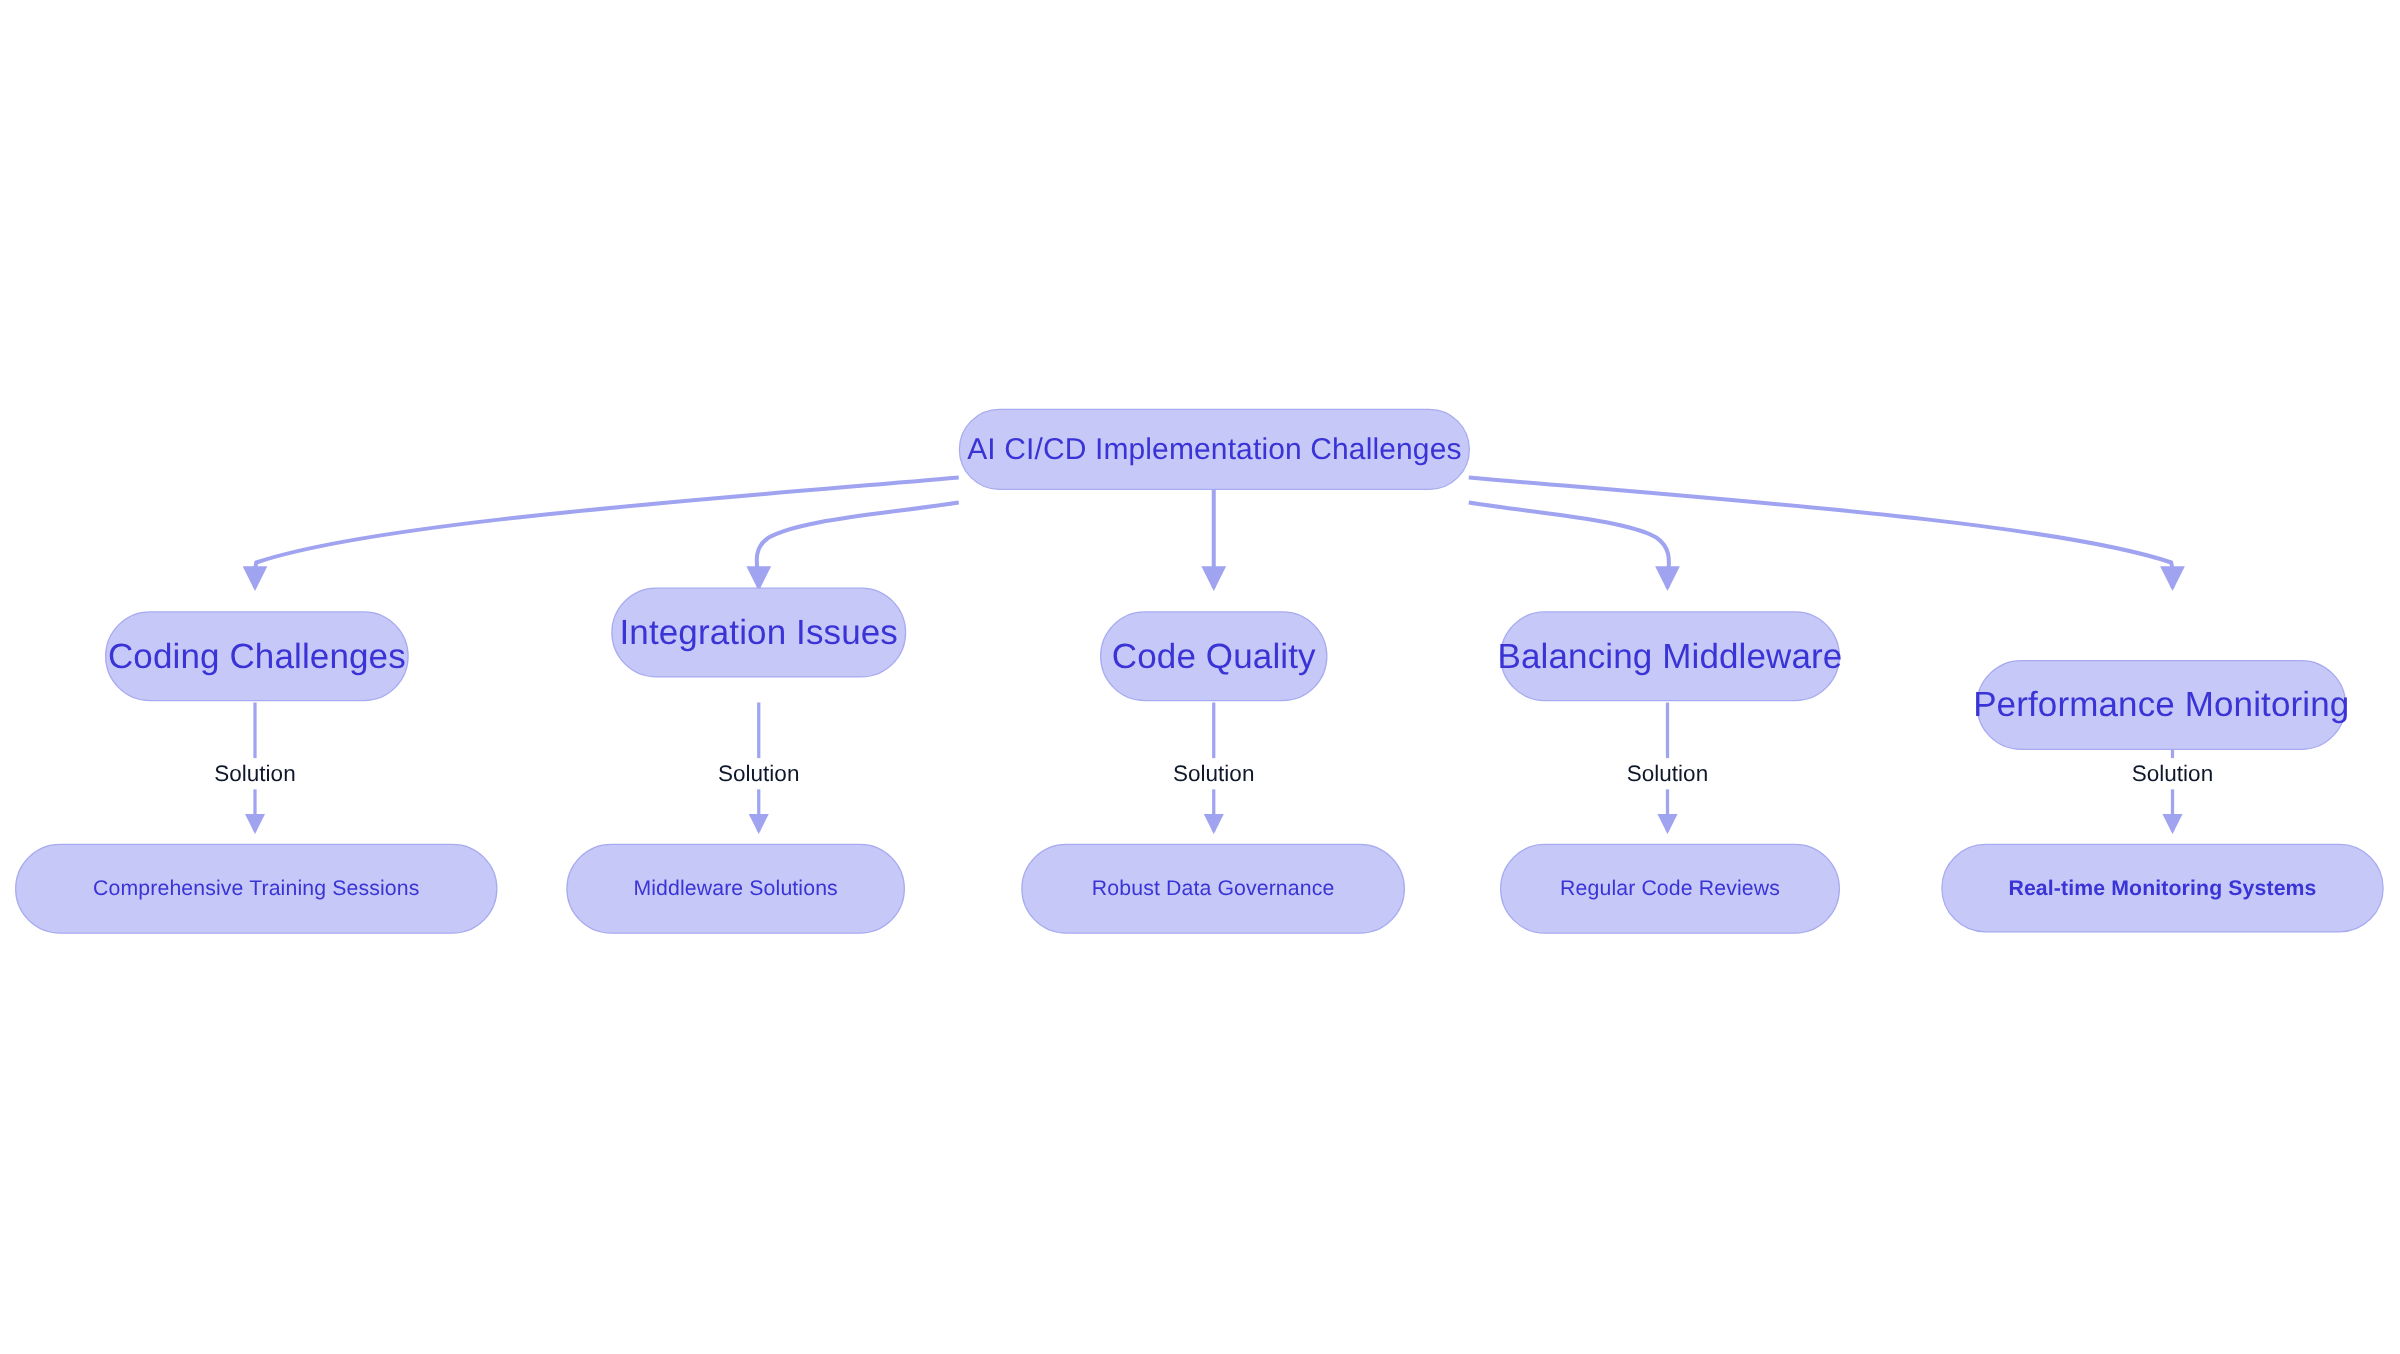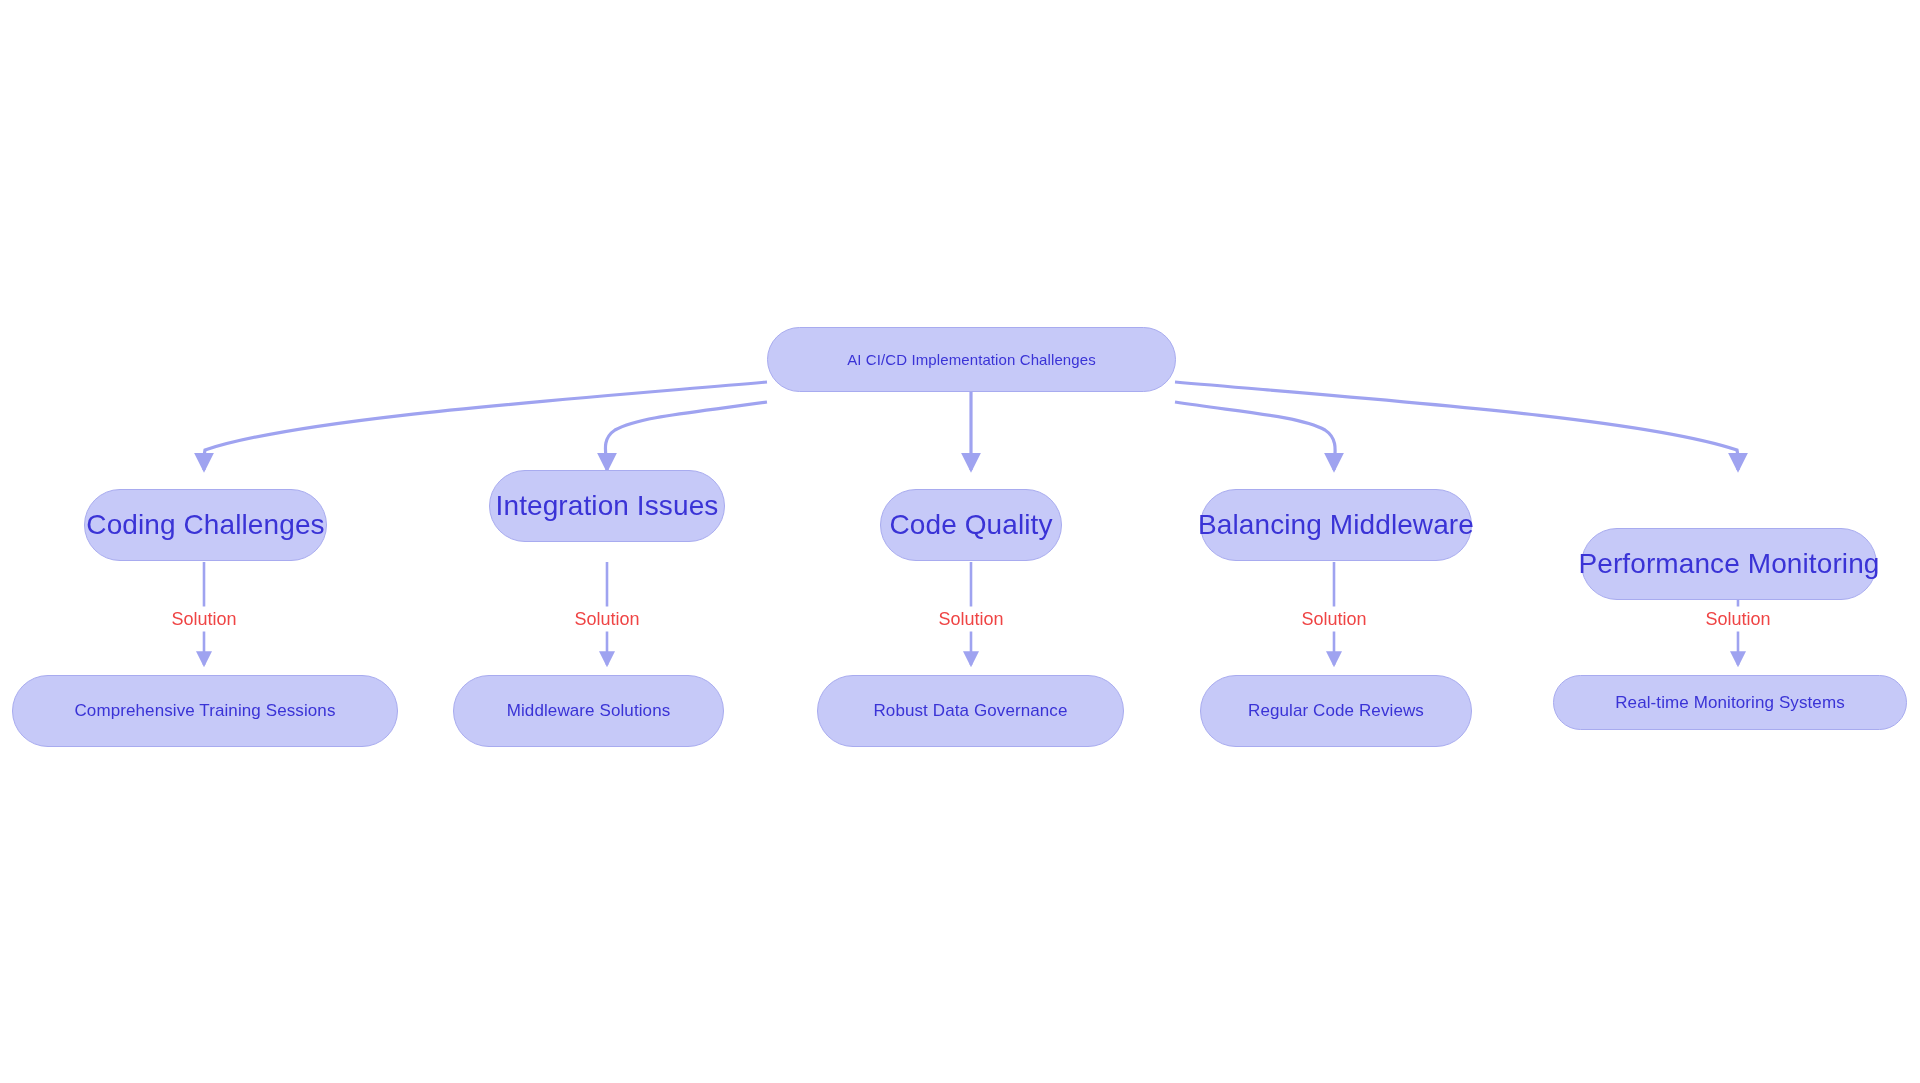--- a/index.html
+++ b/index.html
@@ -35,33 +35,33 @@
     align-items: center;
     justify-content: center;
     background: #c6c9f8;
     border: 1.6px solid #a8abef;
     border-radius: 999px;
     color: #3a33d6;
     white-space: nowrap;
     letter-spacing: 0.1px;
   }
   .node.root {
-    font-size: 15px;
+    font-size: 24px;
   }
   .node.level1 {
     font-size: 28px;
   }
   .node.level2 {
     font-size: 17px;
   }
   .edge-label {
     position: absolute;
     transform: translate(-50%, -50%);
     background: #ffffff;
-    color: #ef4444;
+    color: #0f172a;
     font-size: 18px;
     padding: 2px 7px;
     white-space: nowrap;
     text-align: center;
   }
 </style>
 </head>
 <body>
 
 <div id="stage">
@@ -123,21 +123,21 @@
   </div>
 
   <div class="node level2" style="left:817px; top:675px; width:307px; height:72px;">
     <span>Robust Data Governance</span>
   </div>
 
   <div class="node level2" style="left:1200px; top:675px; width:272px; height:72px;">
     <span>Regular Code Reviews</span>
   </div>
 
-  <div class="node level2" style="left:1553px; top:675px; width:354px; height:55px;">
+  <div class="node level2" style="left:1553px; top:675px; width:354px; height:71px;font-weight:bold;">
     <span>Real-time Monitoring Systems</span>
   </div>
 
   <div class="edge-label" style="left:204px; top:619px;">
     <span>Solution</span>
   </div>
   <div class="edge-label" style="left:607px; top:619px;">
     <span>Solution</span>
   </div>
   <div class="edge-label" style="left:971px; top:619px;">

